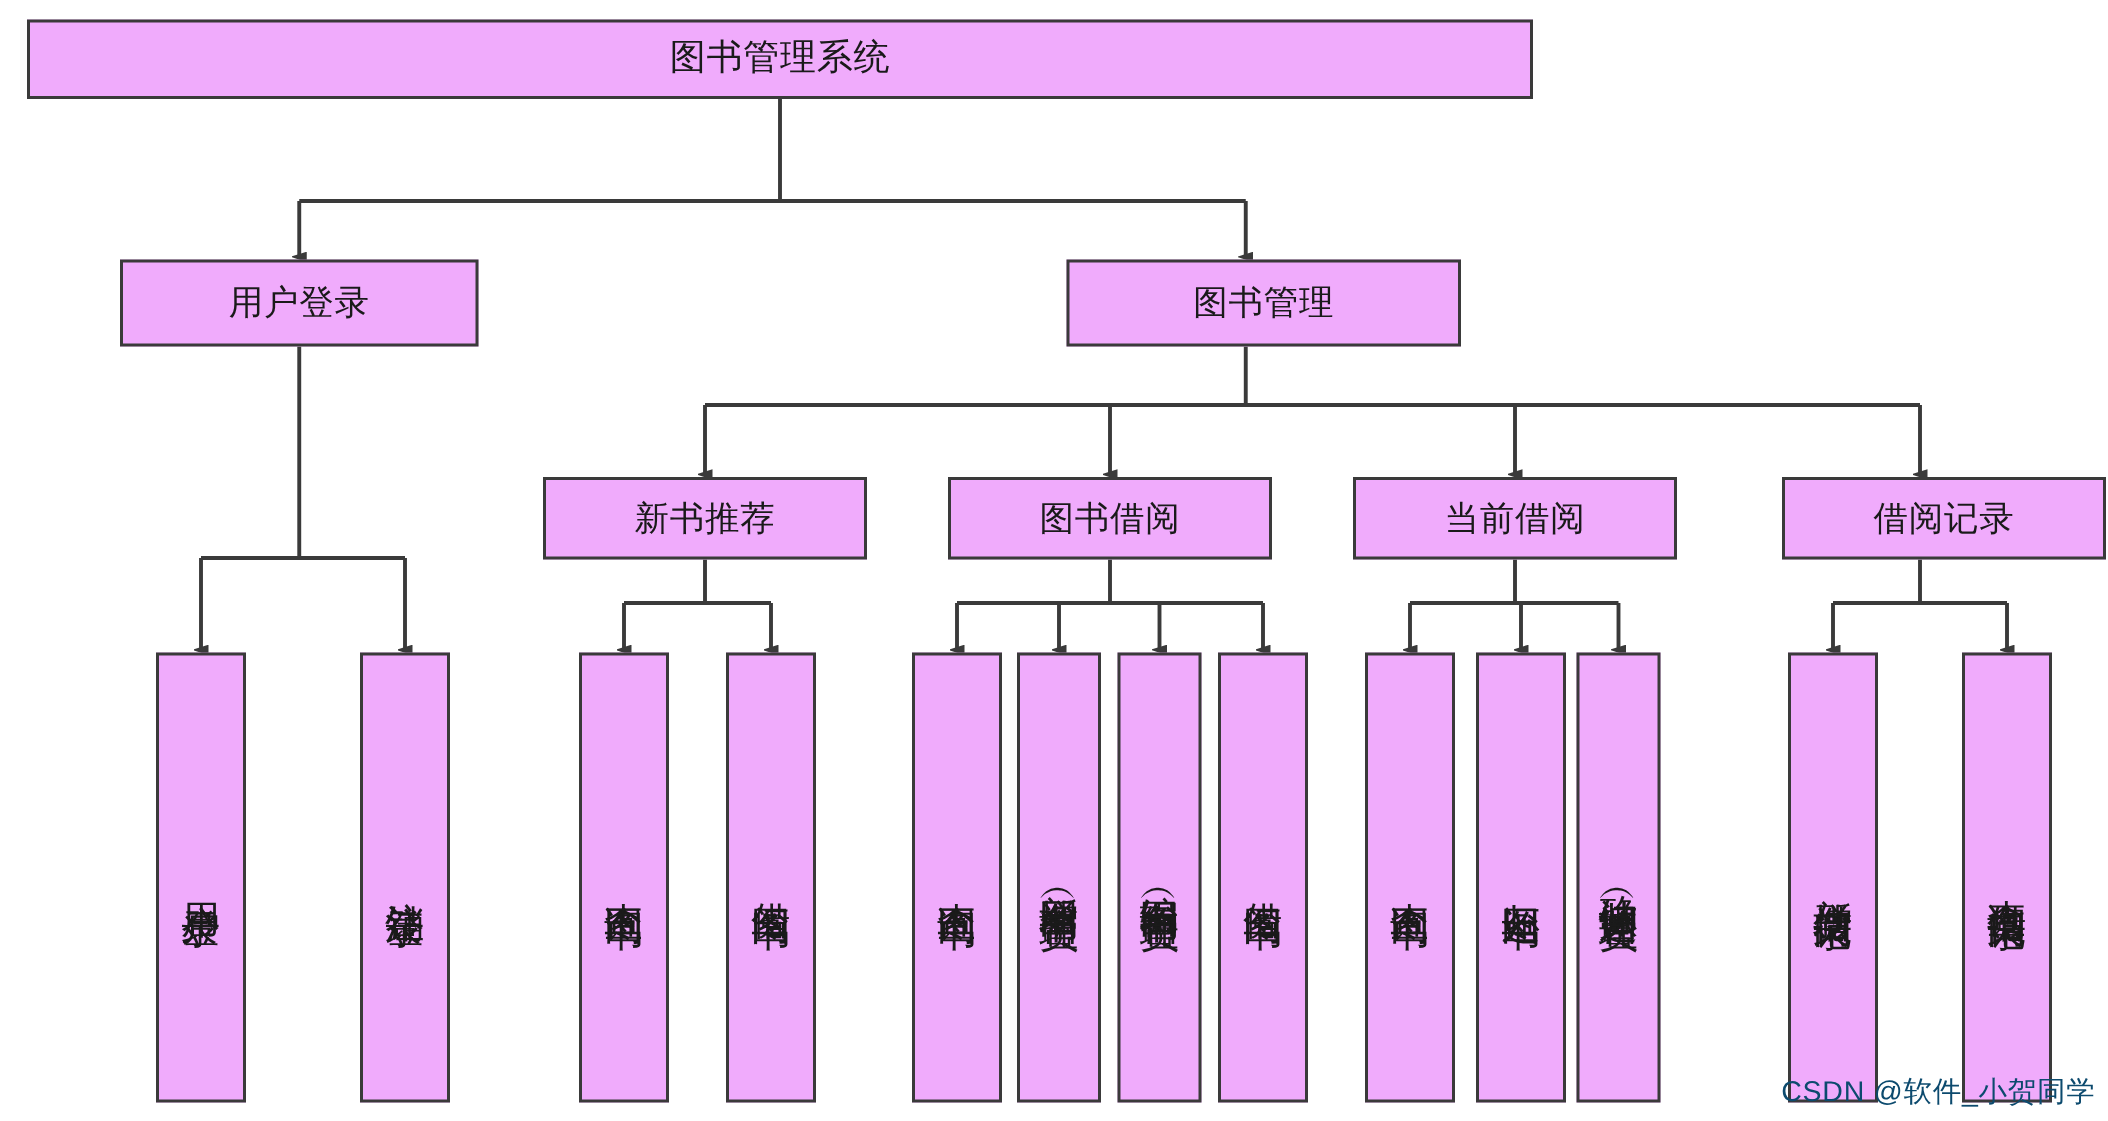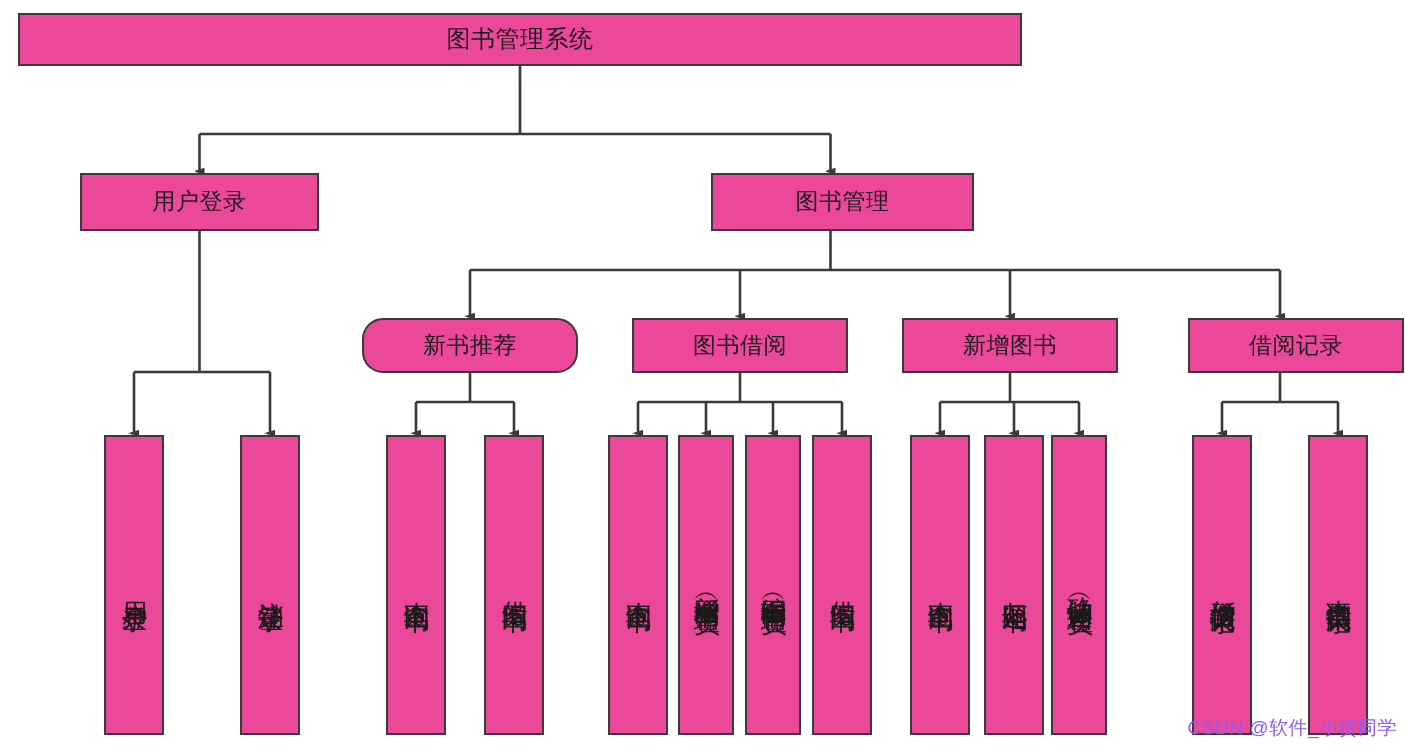--- a/index.html
+++ b/index.html
@@ -25,26 +25,25 @@
     position: absolute;
     left: 0; top: 0;
     width: 1405px;
     height: 747px;
     pointer-events: none;
   }
   .node {
     position: absolute;
     box-sizing: border-box;
     border: 2.5px solid #3a3a3a;
-    background: #ec4899;
+    background: #f0abfc;
     display: flex;
     align-items: center;
     justify-content: center;
     text-align: center;
-    font-family: Liberation Serif, serif;
   }
   .node-label {
     display: block;
     line-height: 1.02;
     letter-spacing: 0.5px;
   }
   .node.horiz .node-label {
     font-size: 23px;
   }
   .node.root .node-label {
@@ -62,21 +61,21 @@
     line-height: 1.18;
     letter-spacing: 2px;
     white-space: nowrap;
     max-height: 100%;
   }
   #watermark {
     position: absolute;
     right: 8px;
     bottom: 6px;
     font-size: 19px;
-    color: #8b5cf6;
+    color: #0c4a6e;
     letter-spacing: 0.5px;
     white-space: nowrap;
   }
 </style>
 </head>
 <body>
 
 <div id="diagram-root">
   <svg id="edge-layer" viewBox="0 0 1405 747" width="1405" height="747" xmlns="http://www.w3.org/2000/svg">
     <defs>
@@ -123,28 +122,28 @@
   <div id="nodes-layer">
       <div class="node root horiz" style="left: 18px; top: 13px; width: 1004px; height: 53px;">
         <span class="node-label">图书管理系统</span>
       </div>
       <div class="node horiz" style="left: 80px; top: 173px; width: 239px; height: 58px;">
         <span class="node-label">用户登录</span>
       </div>
       <div class="node horiz" style="left: 711px; top: 173px; width: 263px; height: 58px;">
         <span class="node-label">图书管理</span>
       </div>
-      <div class="node horiz" style="left: 362px; top: 318px; width: 216px; height: 55px; border-radius: 21px;">
+      <div class="node horiz" style="left: 362px; top: 318px; width: 216px; height: 55px;">
         <span class="node-label">新书推荐</span>
       </div>
       <div class="node horiz" style="left: 632px; top: 318px; width: 216px; height: 55px;">
         <span class="node-label">图书借阅</span>
       </div>
       <div class="node horiz" style="left: 902px; top: 318px; width: 216px; height: 55px;">
-        <span class="node-label">新增图书</span>
+        <span class="node-label">当前借阅</span>
       </div>
       <div class="node horiz" style="left: 1172px; top: 318px; width: 216px; height: 55px; margin-left: 16px;">
         <span class="node-label">借阅记录</span>
       </div>
       <div class="node vert" style="left: 104px; top: 435px; width: 60px; height: 300px;">
         <span class="node-label">用户登录</span>
       </div>
       <div class="node vert" style="left: 240px; top: 435px; width: 60px; height: 300px;">
         <span class="node-label">注销登录</span>
       </div>

